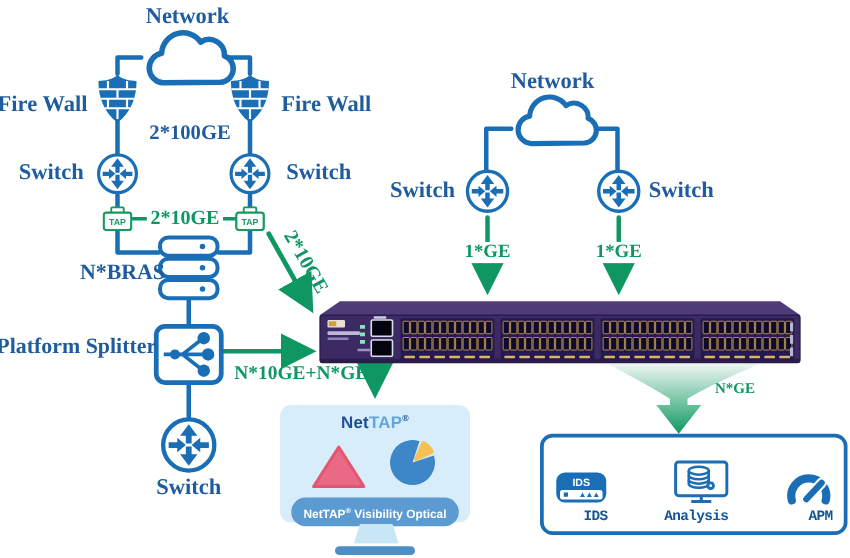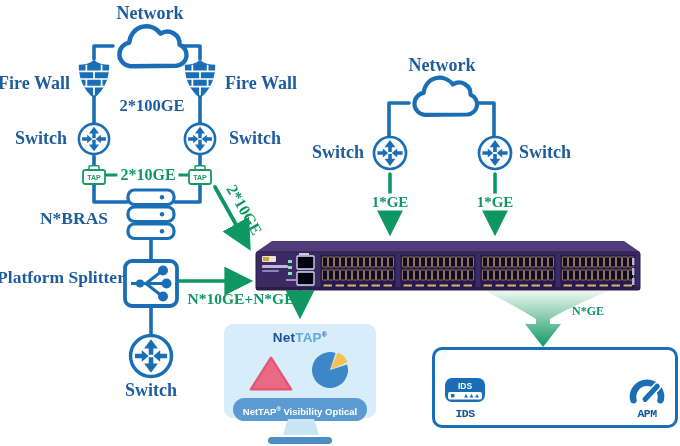--- a/index.html
+++ b/index.html
@@ -26,21 +26,21 @@
           background:#5b9bd2;color:#fff;font-family:"Liberation Sans",sans-serif;
           font-size:9.5px;font-weight:bold;text-align:center;line-height:23px;}
   .banner sup{font-size:6px;}
   .stand{position:absolute;left:61px;top:97px;width:36px;height:16px;background:#c9e6f6;
          clip-path:polygon(14% 0,86% 0,100% 100%,0 100%);}
   .base{position:absolute;left:46px;top:115px;width:64px;height:7px;border-radius:3.5px;background:#4d8fc4;}
   
   .services{position:absolute;left:432px;top:347px;width:246px;height:81px;box-sizing:border-box;
             border:3px solid #1a6eb5;border-radius:10px;background:#fff;
             display:flex;justify-content:space-between;align-items:flex-end;padding:0 9px 5px 9px;}
-  .svc{display:flex;flex-direction:column;align-items:center;}
+  .svc{display:flex;flex-direction:column;align-items:flex-end;}
   .svc .lbl{margin-top:3px;font-family:"Liberation Mono",monospace;font-weight:bold;
             font-size:11.5px;color:#135595;letter-spacing:-0.5px;}
 </style>
 </head>
 <body>
 
 <svg id="diagram" width="680" height="446" viewBox="0 0 680 446">
   <defs>
     <marker id="ag" markerWidth="9" markerHeight="9" refX="6" refY="4" orient="auto">
       <path d="M0 0 L8 4 L0 8 Z" fill="#0e9763"></path>
@@ -301,21 +301,21 @@
   <path d="M215 187 L247 244" stroke="#0e9763" stroke-width="3.8" fill="none" stroke-linecap="round" marker-end="url(#ag)"></path>
 </svg>
 
 <div class="t" style="left:150px;top:13px">Network</div>
 <div class="t" style="left:34px;top:83px">Fire Wall</div>
 <div class="t" style="left:261px;top:83px">Fire Wall</div>
 <div class="t sm" style="left:152px;top:106px">2*100GE</div>
 <div class="t" style="left:41px;top:138px">Switch</div>
 <div class="t" style="left:255px;top:138px">Switch</div>
 <div class="t green gap" style="left:148px;top:175px;font-size:16px">2*10GE</div>
-<div class="t" style="left:74px;top:218px;font-size:17.5px">N*BRAS</div>
+<div class="t" style="left:98px;top:218px;font-size:17.5px">N*BRAS</div>
 <div class="t" style="left:61px;top:277px;font-size:17.5px">Platform Splitter</div>
 <div class="t" style="left:151px;top:390px">Switch</div>
 <div class="t green rot" style="left:244px;top:210px;font-size:16px">2*10GE</div>
 <div class="t green" style="left:241px;top:299px;font-size:15.5px">N*10GE+N*GE</div>
 
 <div class="t" style="left:442px;top:65px">Network</div>
 <div class="t" style="left:338px;top:152px">Switch</div>
 <div class="t" style="left:545px;top:152px">Switch</div>
 <div class="t green gap" style="left:390px;top:202px;font-size:15px">1*GE</div>
 <div class="t green gap" style="left:495px;top:202px;font-size:15px">1*GE</div>
@@ -348,20 +348,32 @@
       <rect x="4" y="16" width="34" height="7.5" rx="2" fill="#fff"></rect>
       <rect x="7" y="18" width="3.4" height="3.4" fill="#1a6eb5"></rect>
       <polygon points="20,21.6 24,21.6 22,18" fill="#1a6eb5"></polygon>
       <polygon points="25.5,21.6 29.5,21.6 27.5,18" fill="#1a6eb5"></polygon>
       <polygon points="31,21.6 35,21.6 33,18" fill="#1a6eb5"></polygon>
       <text x="21" y="13" text-anchor="middle" font-family="Liberation Sans,sans-serif" font-size="8.5" font-weight="bold" fill="#fff">IDS</text>
     </svg>
     <div class="lbl">IDS</div>
   </div>
   <div class="svc">
+    <svg width="44" height="36" viewBox="0 0 44 36">
+      <rect x="1.5" y="1.5" width="41" height="27" rx="2.5" fill="#fff" stroke="#1a6eb5" stroke-width="2.4"></rect>
+      <path d="M12 8.5 V19 A8 3.2 0 0 0 28 19 V8.5" fill="#fff" stroke="#1a6eb5" stroke-width="2"></path>
+      <ellipse cx="20" cy="8.5" rx="8" ry="3.2" fill="#fff" stroke="#1a6eb5" stroke-width="2"></ellipse>
+      <path d="M12 12.2 A8 3.2 0 0 0 28 12.2 M12 15.7 A8 3.2 0 0 0 28 15.7" fill="none" stroke="#1a6eb5" stroke-width="2"></path>
+      <circle cx="29.5" cy="20.5" r="3.4" fill="#1a6eb5"></circle>
+      <circle cx="29.5" cy="20.5" r="1.1" fill="#fff"></circle>
+      <path d="M22 29 V32.5 M14 33.2 H30" stroke="#1a6eb5" stroke-width="2.4"></path>
+    </svg>
+    <div class="lbl">Analysis</div>
+  </div>
+  <div class="svc">
     <svg width="38" height="28" viewBox="0 0 40 30">
       <path d="M5.5 26 A15 15 0 1 1 34.5 26" fill="none" stroke="#1a6eb5" stroke-width="7" stroke-linecap="round"></path>
       <path d="M18 25 L31 11" stroke="#fff" stroke-width="9" stroke-linecap="round"></path>
       <path d="M18 25 L31 11" stroke="#1a6eb5" stroke-width="5.5" stroke-linecap="round"></path>
     </svg>
     <div class="lbl">APM</div>
   </div>
 </div>
 
 </body></html>

